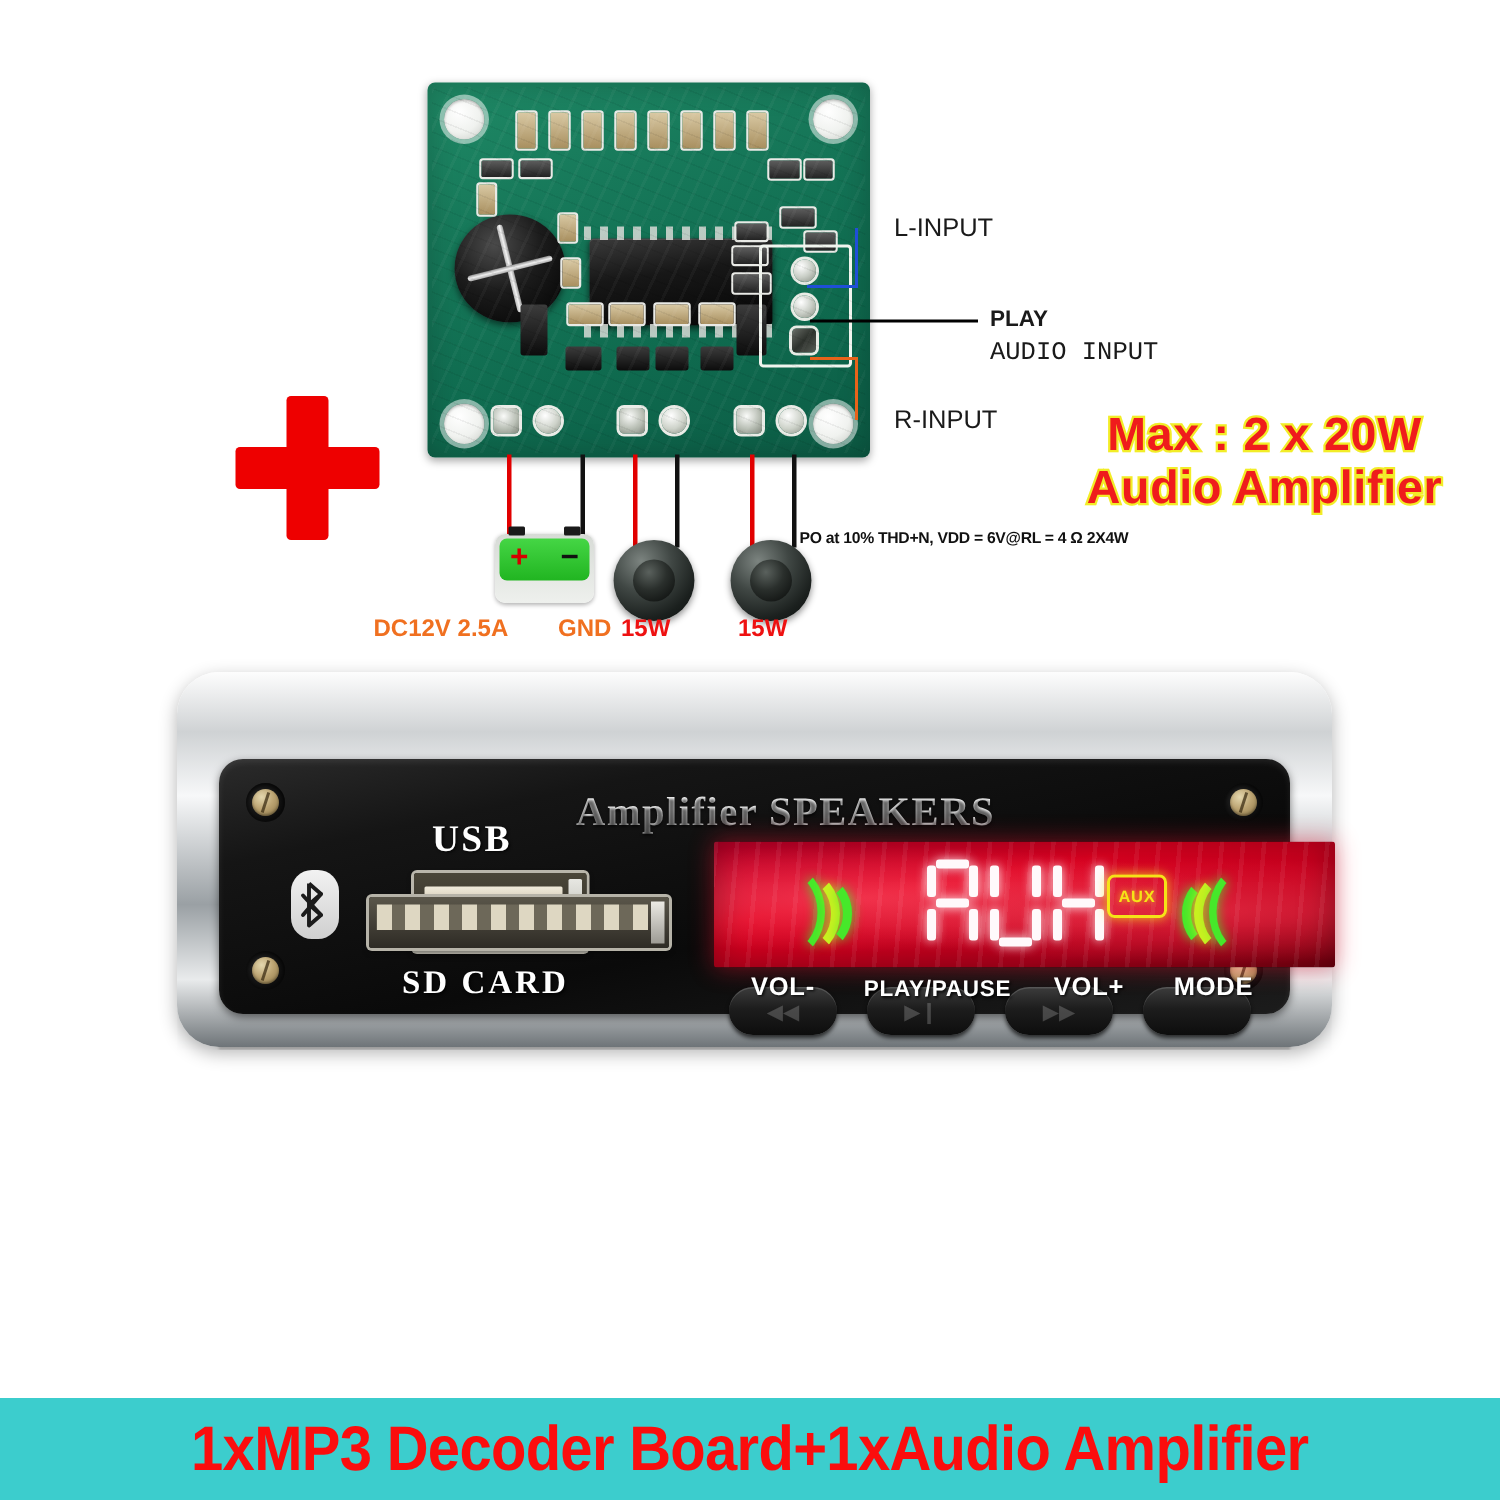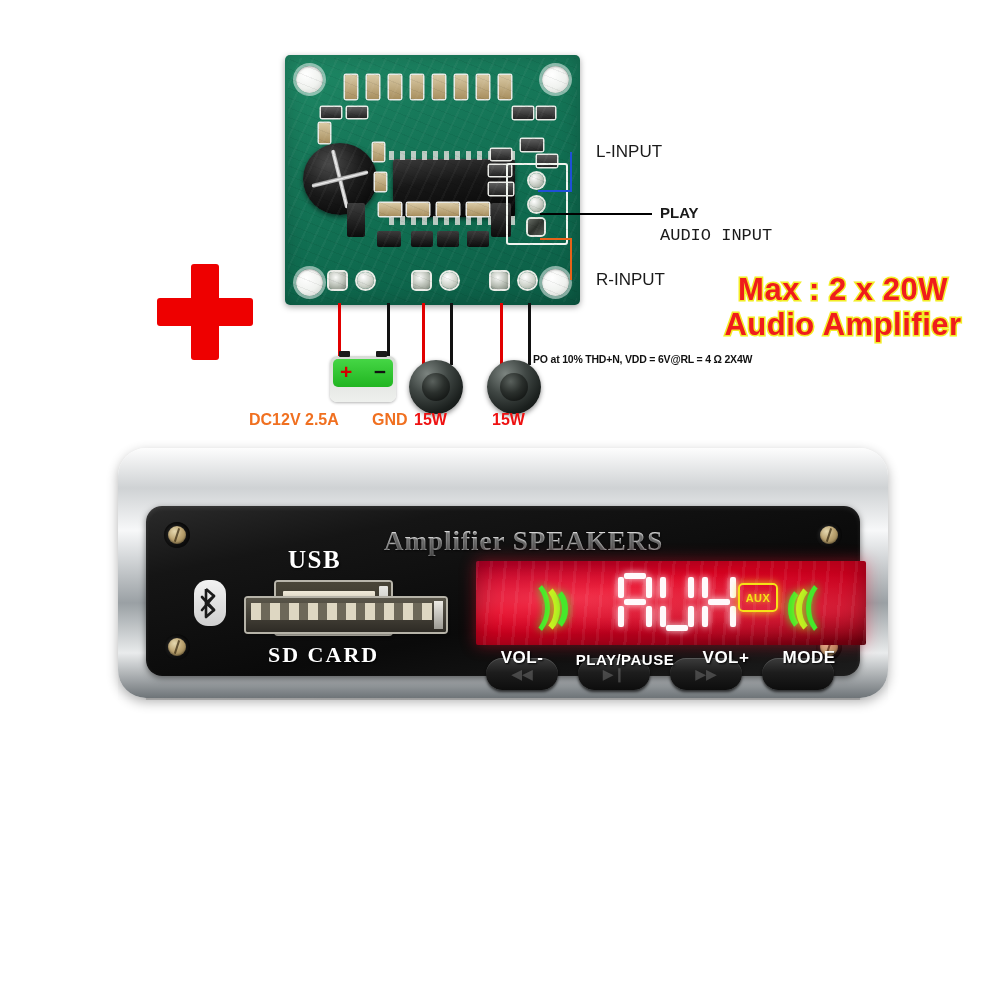--- a/index.html
+++ b/index.html
@@ -187,21 +187,21 @@
   .sd-slot b{position:absolute;right:3px;top:3px;width:9px;bottom:3px;
     background:linear-gradient(180deg,#eceae4,#9d9b94);}
 
   
   .lcd{position:absolute;left:330px;top:55px;width:390px;height:84px;border-radius:2px;
     background:
       radial-gradient(ellipse at 22% 45%,rgba(255,90,110,.55) 0%,transparent 55%),
       radial-gradient(ellipse at 78% 55%,rgba(255,70,90,.5) 0%,transparent 55%),
       linear-gradient(170deg,#c0002a 0%,#e00020 35%,#b3001c 75%,#78000f 100%);
     box-shadow:0 0 16px rgba(255,20,50,.45), inset 0 0 24px rgba(0,0,0,.35);
-    overflow:hidden;}
+    overflow:hidden;padding-left:24px;}
   .lcd:before{content:"";position:absolute;inset:0;
     background:repeating-linear-gradient(95deg,rgba(255,255,255,.06) 0 3px,transparent 3px 14px);}
   .arc{position:absolute;border-radius:50%;border-style:solid;border-color:transparent;}
   .arc-g{border-right-color:#46e82a;filter:drop-shadow(0 0 4px #46e82a);}
   .arc-gl{border-left-color:#46e82a;filter:drop-shadow(0 0 4px #46e82a);}
   .arc-y{border-right-color:#c8f020;filter:drop-shadow(0 0 4px #c8f020);}
   .arc-yl{border-left-color:#c8f020;filter:drop-shadow(0 0 4px #c8f020);}
 
   .segdisp{position:absolute;left:142px;top:12px;display:flex;gap:8px;}
   .dig{position:relative;width:34px;height:58px;}
@@ -472,14 +472,17 @@
         <div class="btn-glyph"></div>
       </div>
 
       <div class="btn-lbl" style="left:336px;bottom:8px;width:80px;">VOL-</div>
       <div class="btn-lbl" style="left:420px;bottom:8px;width:118px;font-size:15px;">PLAY/PAUSE</div>
       <div class="btn-lbl" style="left:540px;bottom:8px;width:80px;">VOL+</div>
       <div class="btn-lbl" style="left:622px;bottom:8px;width:82px;">MODE</div>
     </div>
   </div>
 
+  <div class="banner">
+    <span>1xMP3 Decoder Board+1xAudio Amplifier</span>
+  </div>
 
 </div>
 
 </body></html>

